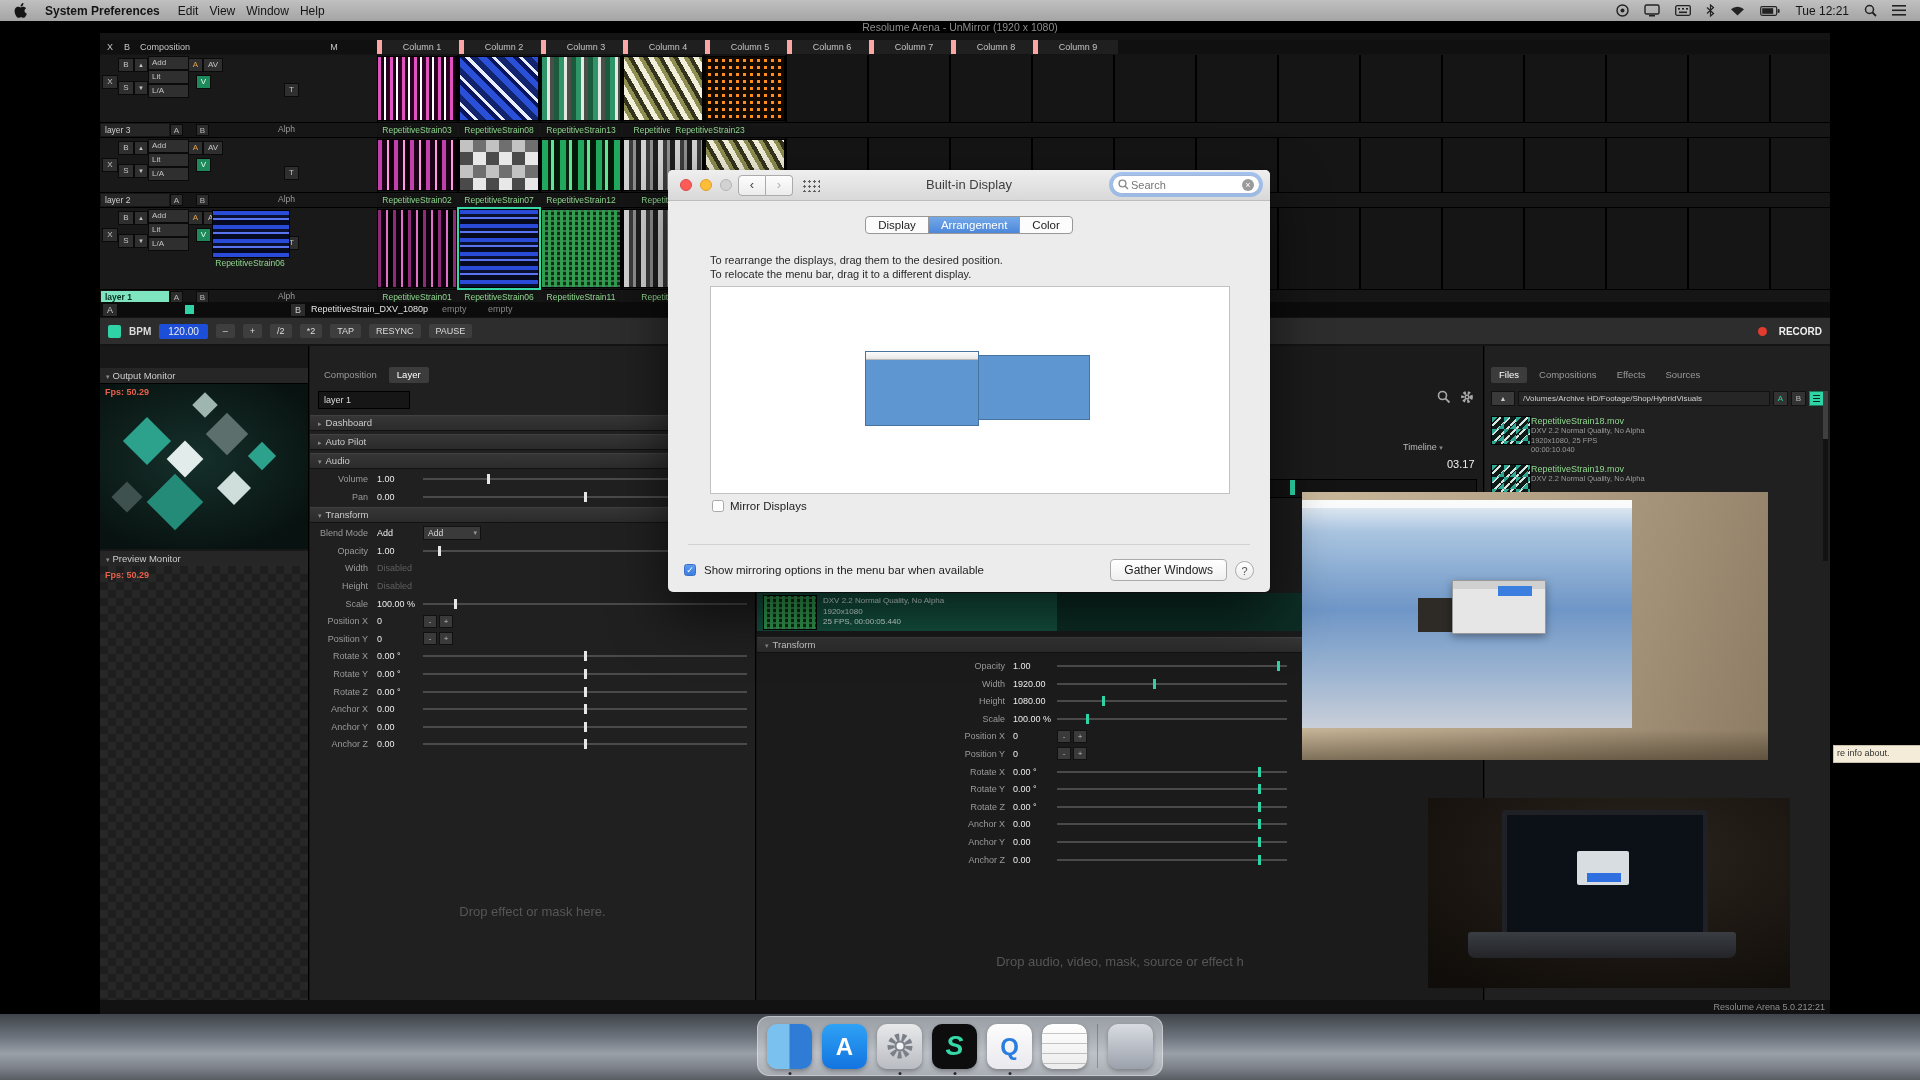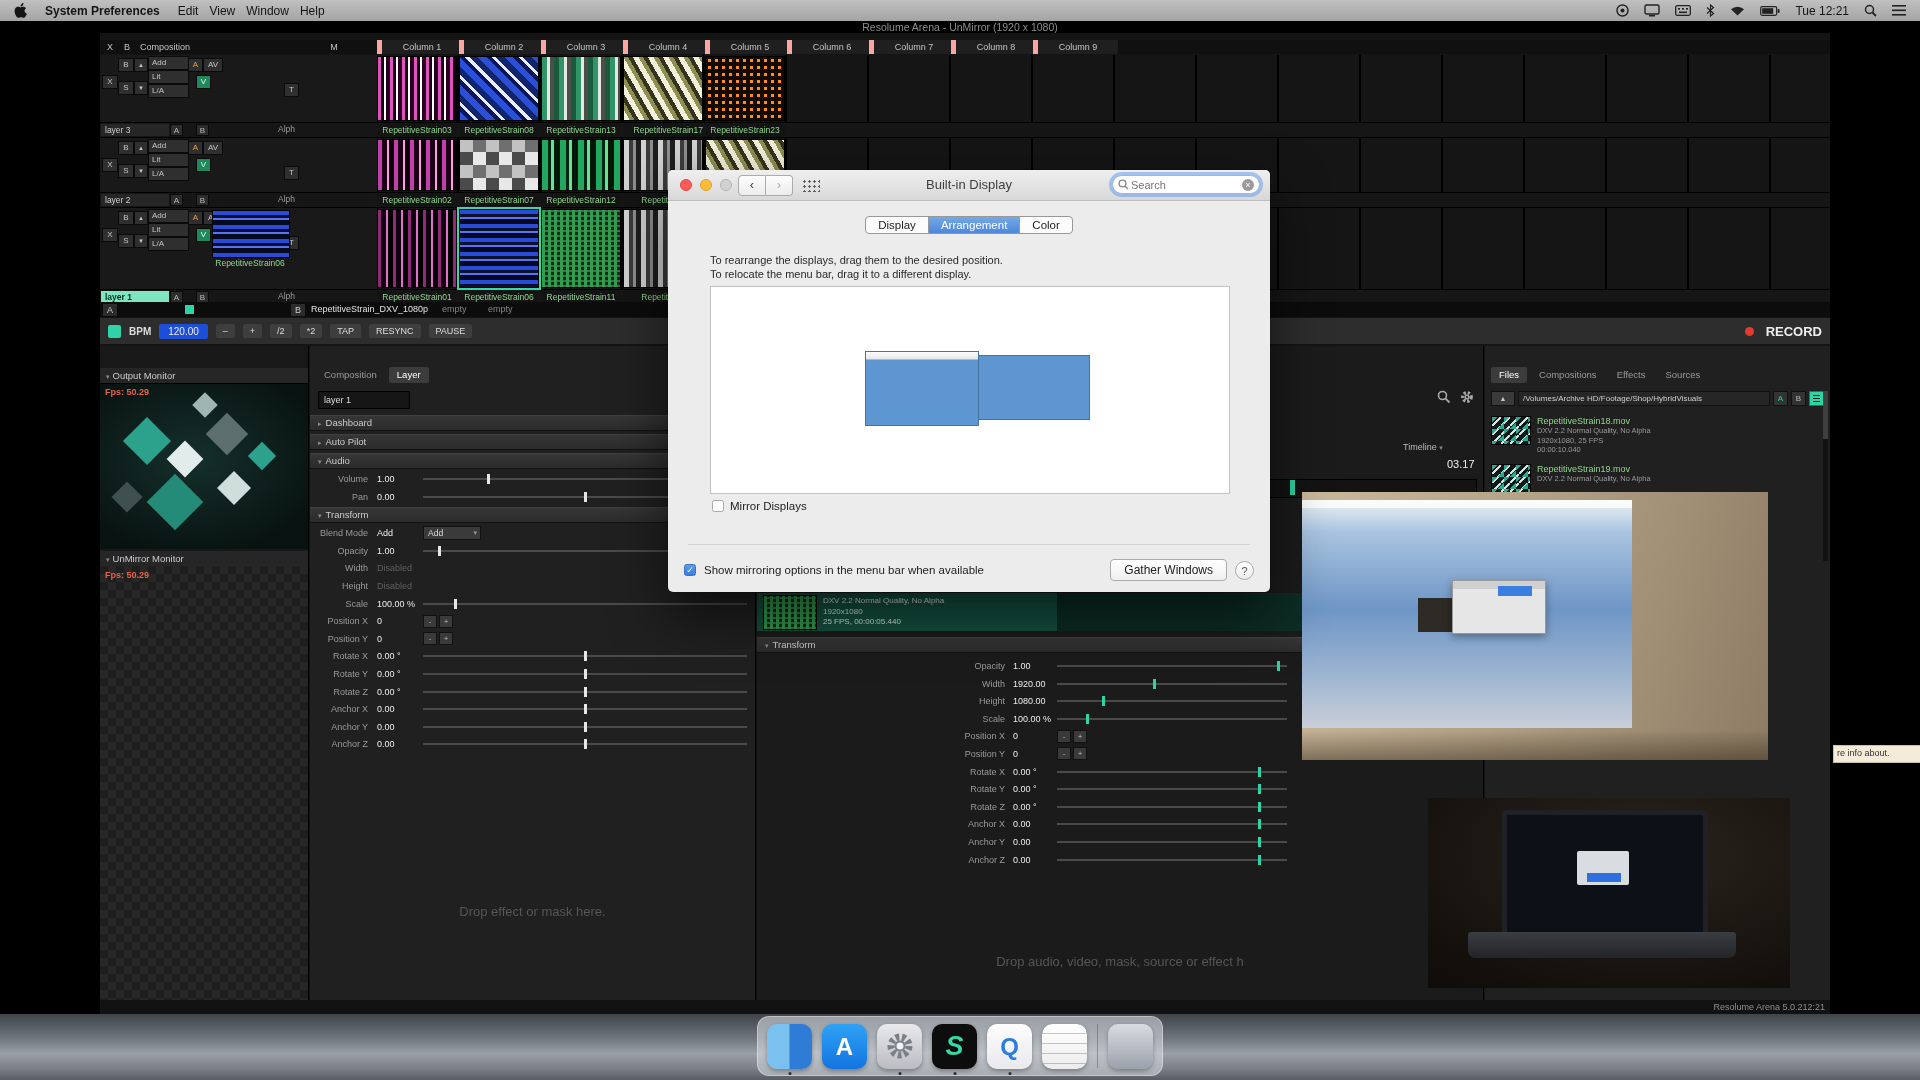--- a/index.html
+++ b/index.html
@@ -75,21 +75,21 @@
 .xf-e{position:absolute;top:2px;color:#868686}
 .xf-e1{left:342px}.xf-e2{left:388px}
 
 
 .transport{position:absolute;top:285px;left:0;right:0;height:26px;background:#2d2d2d;
   display:flex;align-items:center;gap:8px;padding:0 8px;font-size:9px;box-sizing:border-box}
 .tp-g{width:13px;height:13px;background:#2fd3a5;border-radius:2px;flex:none}
 .tp-bpm{font-weight:bold;color:#ddd;font-size:10px}
 .tp-val{background:#1d4ed8;color:#eee;padding:2px 9px;border-radius:2px;font-size:10px}
 .tp-btn{background:#3e3e3e;color:#ddd;padding:2px 7px;border-radius:2px}
-.tp-rec{margin-left:auto;display:flex;align-items:center;gap:12px;color:#eee;font-weight:bold;font-size:13px}
+.tp-rec{margin-left:auto;display:flex;align-items:center;gap:12px;color:#eee;font-weight:bold;font-size:10px}
 .tp-dot{width:9px;height:9px;border-radius:50%;background:#e23b30}
 
 
 .panels{position:absolute;top:313px;left:0;right:0;bottom:14px}
 .colA{position:absolute;left:0;top:0;width:208px;height:100%;background:#181818;border-right:1px solid #000}
 .colB{position:absolute;left:210px;top:0;width:445px;height:100%;background:#202020;border-right:1px solid #000}
 .colC{position:absolute;left:657px;top:0;width:726px;height:100%;background:#1b1b1b;border-right:1px solid #000}
 .colD{position:absolute;left:1385px;top:0;right:0;height:100%;background:#202020}
 
 
@@ -164,21 +164,21 @@
 .up-btn{width:22px;height:13px;background:#3a3a3a;border:1px solid #111;color:#ccc;font-size:7px;
   text-align:center;line-height:13px;flex:none}
 .path{flex:1;height:13px;background:#262626;border:1px solid #111;color:#cfcfcf;font-size:8px;
   line-height:13px;padding:0 4px;white-space:nowrap;overflow:hidden}
 .sq{width:13px;height:13px;background:#333;border:1px solid #111;color:#bbb;font-size:8px;
   text-align:center;line-height:13px;flex:none}
 .sq.a{color:#2fd3a5}
 .sq.list{background:#2fd3a5;border-color:#1a7a5e}
 .bars{display:block;margin:3px auto 0;width:7px;height:7px;
   background:repeating-linear-gradient(180deg,#06281c 0 1px,transparent 1px 3px)}
-.file{display:flex;gap:6px;padding:3px 6px;height:42px}
+.file{display:flex;padding:3px 6px;height:42px}
 .f-thumb{width:38px;height:27px;border:1px solid #000;flex:none}
 .f-name{color:#8fd68f;font-size:9px;white-space:nowrap}
 .f-line{color:#9a9a9a;font-size:7.5px;line-height:9.5px;white-space:nowrap}
 .scroll{position:absolute;right:2px;top:45px;width:5px;height:170px;background:#121212}
 .scroll i{display:block;width:5px;height:48px;background:#3f3f3f}
 .cc-icons{position:absolute;left:1337px;top:357px;display:flex;gap:9px;z-index:3}
 
 
 .appstatus{position:absolute;left:0;right:0;bottom:0;height:14px;background:#121212;color:#8f8f8f;
   font-size:9px;line-height:14px;padding:0 5px;display:flex;justify-content:flex-end}
@@ -398,21 +398,21 @@
           <div class="clip pat-dots" style="left: 605px; height: 65px;"></div>
           <div class="lbar">
             <span class="lname">layer 3</span>
             <span class="lbtn lb-a">A</span>
             <span class="lbtn lb-b">B</span>
             <span class="lb-alph">Alph</span>
             <span class="cliplabel" style="left: 277px;">RepetitiveStrain03</span>
             <span class="cliplabel" style="left: 359px;">RepetitiveStrain08</span>
             <span class="cliplabel" style="left: 441px;">RepetitiveStrain13</span>
             <span class="cliplabel" style="left: 523px; text-align: right;">RepetitiveStrain17</span>
-            <span class="cliplabel" style="left: 605px;">RepetitiveStrain23</span>
+            <span class="cliplabel" style="left: 570px;">RepetitiveStrain23</span>
           </div>
         </div>
         <div class="lrow" style="height: 69px;">
           <div class="cluster">
             <span class="cbtn c-x">X</span>
             <span class="cbtn c-b">B</span>
             <span class="cbtn c-s">S</span>
             <span class="cbtn c-up">▲</span>
             <span class="cbtn c-dn">▼</span>
             <span class="cbtn c-add">Add</span>
@@ -509,21 +509,21 @@
         <div class="mon-view">
           <i class="cube k1"></i>
             <i class="cube k2"></i>
             <i class="cube k3"></i>
             <i class="cube k4"></i>
           <i class="cube k5"></i>
             <i class="cube k6"></i>
             <i class="cube k7"></i>
             <i class="cube k8"></i>
         </div>
-        <div class="mon-h ph"><span class="tri">▾</span><span>UnMirror Monitor</span></div>
+        <div class="mon-h ph"><span class="tri">▾</span><span>Preview Monitor</span></div>
         <div class="checker"></div>
         <div class="fps fps2">Fps: 50.29</div>
       </div>
 
       <div class="colB">
         <div class="cb-tabs" id="lp-tabs">
             <span class="tab">Composition</span>
             <span class="tab on">Layer</span>
           </div>
         <input class="name-field" value="layer 1" style="">

